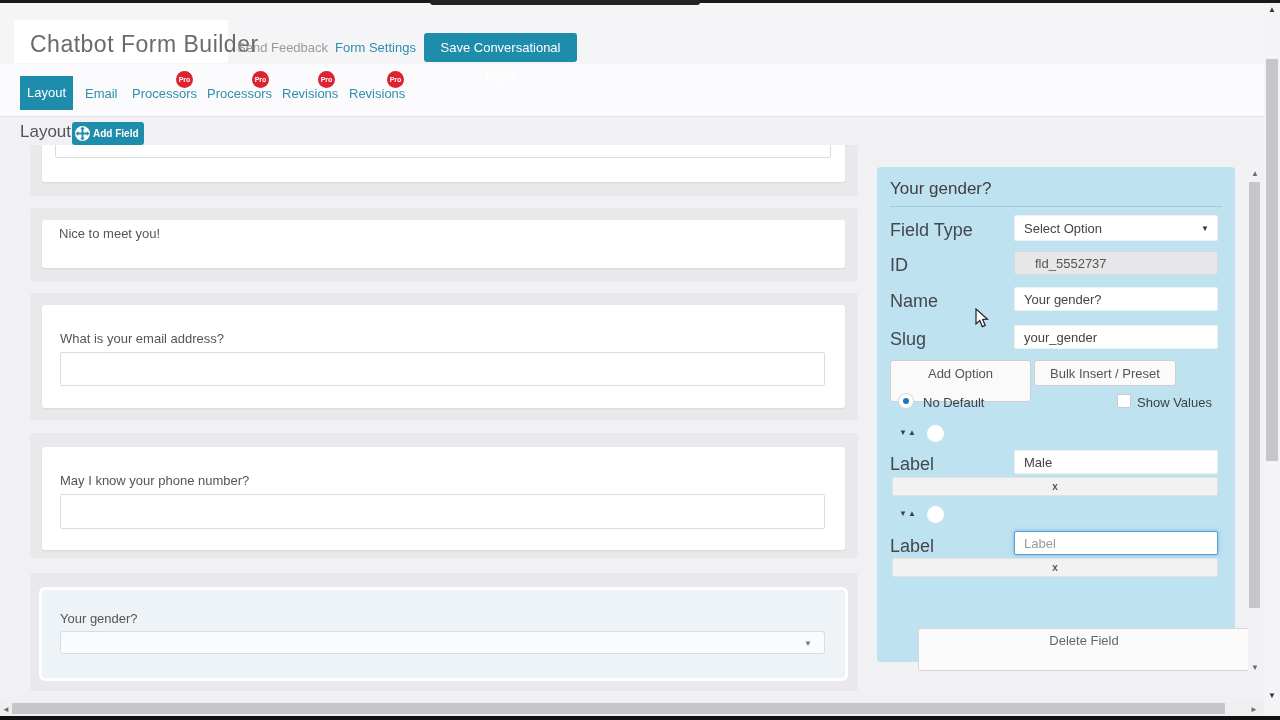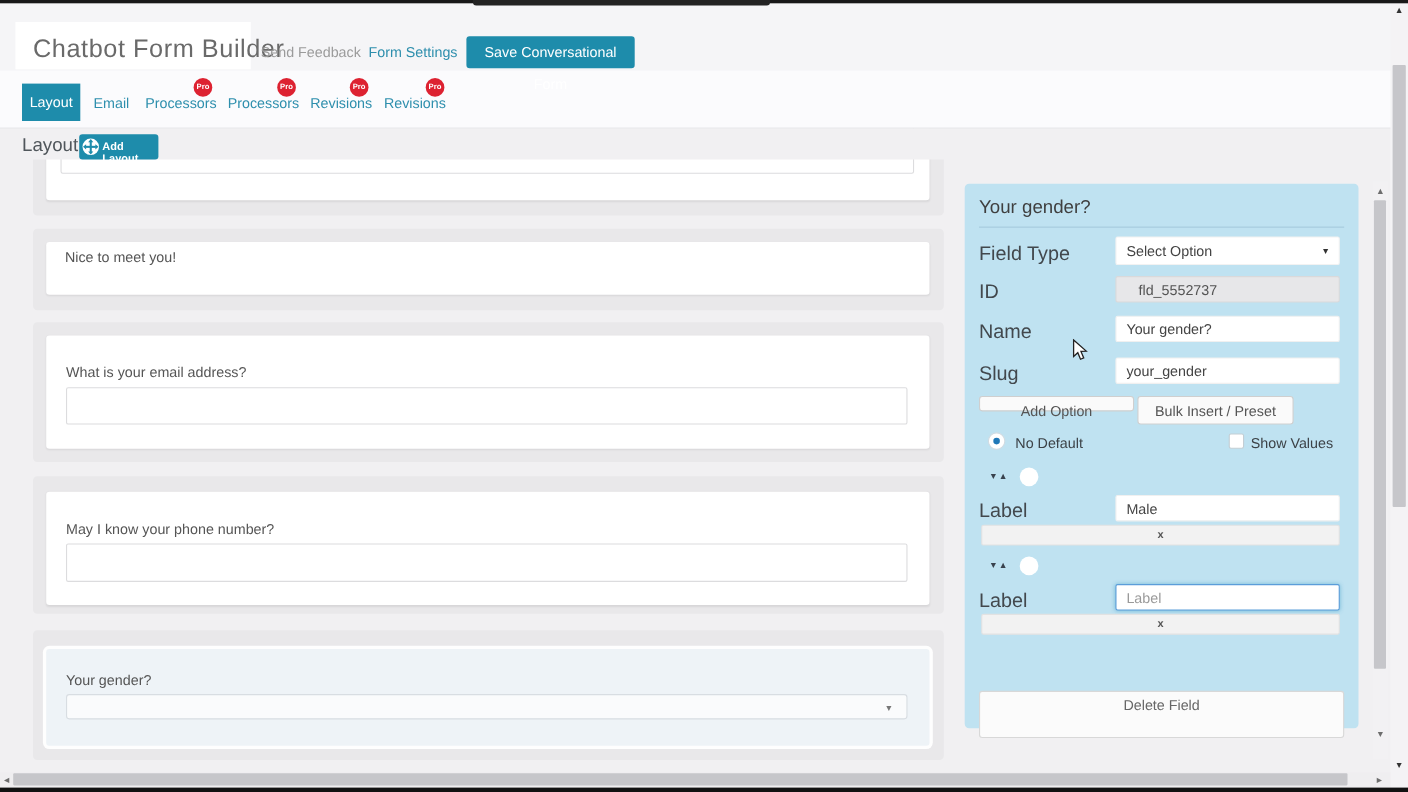--- a/index.html
+++ b/index.html
@@ -59,21 +59,21 @@
   .p-btn { background:#fafafa; border:1px solid #cfcfcf; border-radius:3px; font-size:13px; color:#555;
            text-align:center; z-index:3; }
   .radio-outer { width:16px; height:16px; background:#fff; border-radius:50%; z-index:3; border:1px solid #d0dbe2; }
   .radio-dot { position:absolute; left:4px; top:4px; width:6px; height:6px; border-radius:50%; background:#1f78b8; }
   .checkbox { width:14px; height:14px; background:#fff; border:1px solid #c3ced4; border-radius:2px; z-index:3; }
   .ctl-label { font-size:13px; color:#3c4247; z-index:3; }
   .sort-icn { font-size:8px; color:#39424e; letter-spacing:1px; z-index:3; }
   .opt-radio { width:17px; height:17px; background:#fff; border-radius:50%; z-index:3; }
   .x-btn { left:892px; width:326px; height:19px; background:#f2f2f2; border:1px solid #e2e2e2; border-radius:2px;
            text-align:center; line-height:17px; font-size:10px; font-weight:bold; color:#555; z-index:3; }
-  .delete-btn { left:890px; top:628px; width:332px; height:43px; background:#fbfbfb; border:1px solid #d8d8d8;
+  .delete-btn { left:918px; top:628px; width:332px; height:43px; background:#fbfbfb; border:1px solid #d8d8d8;
                 border-radius:3px; font-size:13px; color:#666; text-align:center; line-height:24px; z-index:3; }
 
   
   .sb-v-page { left:1264px; top:3px; width:16px; height:713px; background:#f4f3f5; z-index:25; }
   .sb-v-inner { left:1248px; top:165px; width:14px; height:525px; background:#f2f1f3; z-index:20; }
   .sb-h { left:0; top:702px; width:1264px; height:14px; background:#efeef0; z-index:25; }
   .sb-thumb { background:#c6c6ca; border-radius:1px; position:absolute; }
   .sb-arrow { position:absolute; font-size:8px; color:#6d6d6d; z-index:26; }
 
   .cursor { z-index:40; }
@@ -143,21 +143,21 @@
         <g fill="#1e8cab">
           <rect x="7" y="3" width="2" height="10"></rect>
           <rect x="3" y="7" width="10" height="2"></rect>
           <polygon points="8,0.5 10.5,3.5 5.5,3.5"></polygon>
           <polygon points="8,15.5 10.5,12.5 5.5,12.5"></polygon>
           <polygon points="0.5,8 3.5,5.5 3.5,10.5"></polygon>
           <polygon points="15.5,8 12.5,5.5 12.5,10.5"></polygon>
         </g>
       </svg>
   </div>
-  <div class="abs add-field-lbl" style="position:absolute;">Add Layout</div>
+  <div class="abs add-field-lbl" style="position:absolute;">Add Field</div>
 </div>
 
 <div class="abs panel"></div>
 <div class="abs panel-title">Your gender?</div>
 <div class="abs panel-divider"></div>
 
 <div class="abs p-label" style="top:220px;">Field Type</div>
 <div class="abs p-ctrl p-select" style="top:215px;">
   <span>Select Option</span>
   <span class="abs caret" style="right:8px;top:0;position:absolute;color:#333;">▼</span>
@@ -165,21 +165,21 @@
 
 <div class="abs p-label" style="top:255px;">ID</div>
 <div class="abs p-ctrl p-readonly" style="top:251px;">fld_5552737</div>
 
 <div class="abs p-label" style="top:291px;">Name</div>
 <div class="abs p-ctrl p-input" style="top:287px;">Your gender?</div>
 
 <div class="abs p-label" style="top:329px;">Slug</div>
 <div class="abs p-ctrl p-input" style="top:325px;">your_gender</div>
 
-<div class="abs p-btn" style="left:890px;top:360px;width:141px;height:14px;line-height:25px;">Add Option</div>
+<div class="abs p-btn" style="left:890px;top:360px;width:141px;height:42px;line-height:25px;">Add Option</div>
 <div class="abs p-btn" style="left:1034px;top:360px;width:142px;height:26px;line-height:25px;">Bulk Insert / Preset</div>
 
 <div class="abs radio-outer" style="left:898px;top:393px;">
   <div class="radio-dot"></div>
 </div>
 <div class="abs ctl-label" style="left:923px;top:395px;">No Default</div>
 <div class="abs checkbox" style="left:1117px;top:394px;"></div>
 <div class="abs ctl-label" style="left:1137px;top:395px;">Show Values</div>
 
 <div class="abs sort-icn" style="left:899px;top:428px;">▼▲</div>

